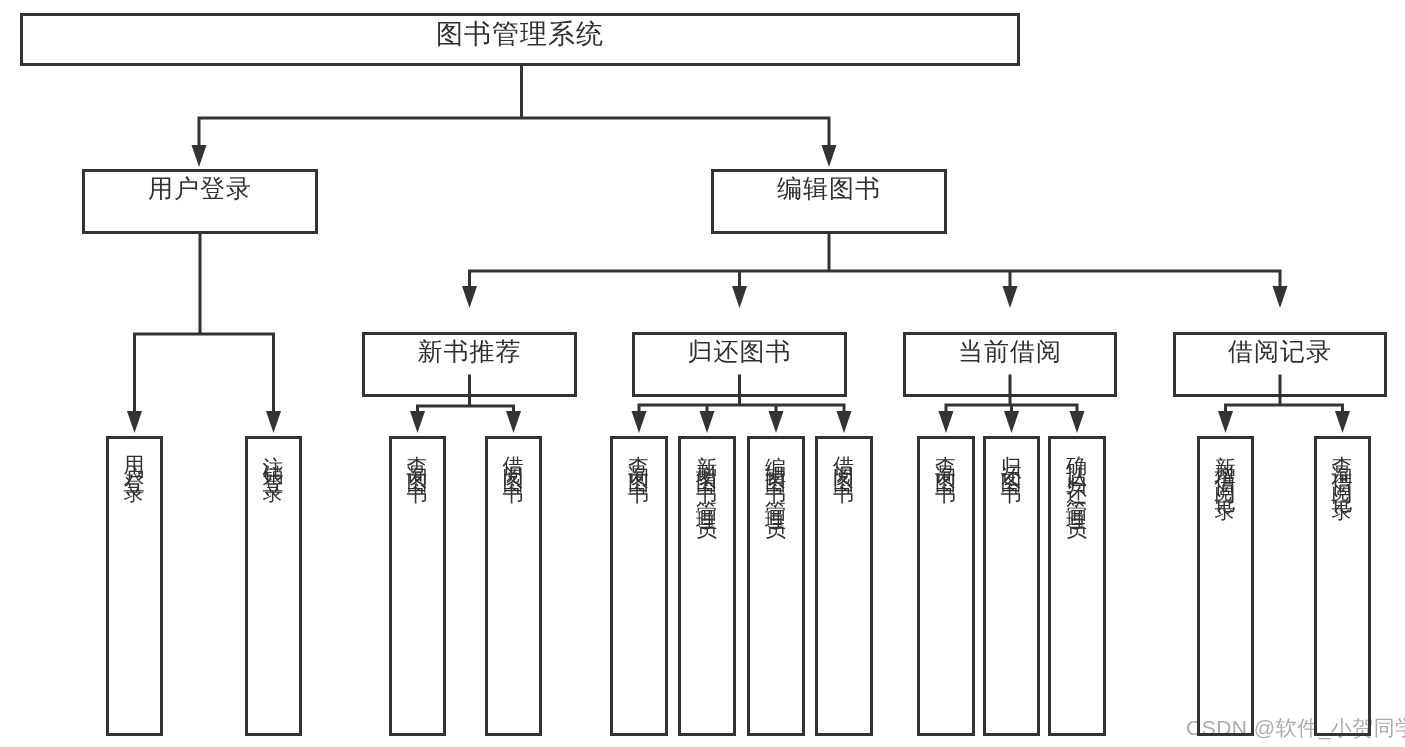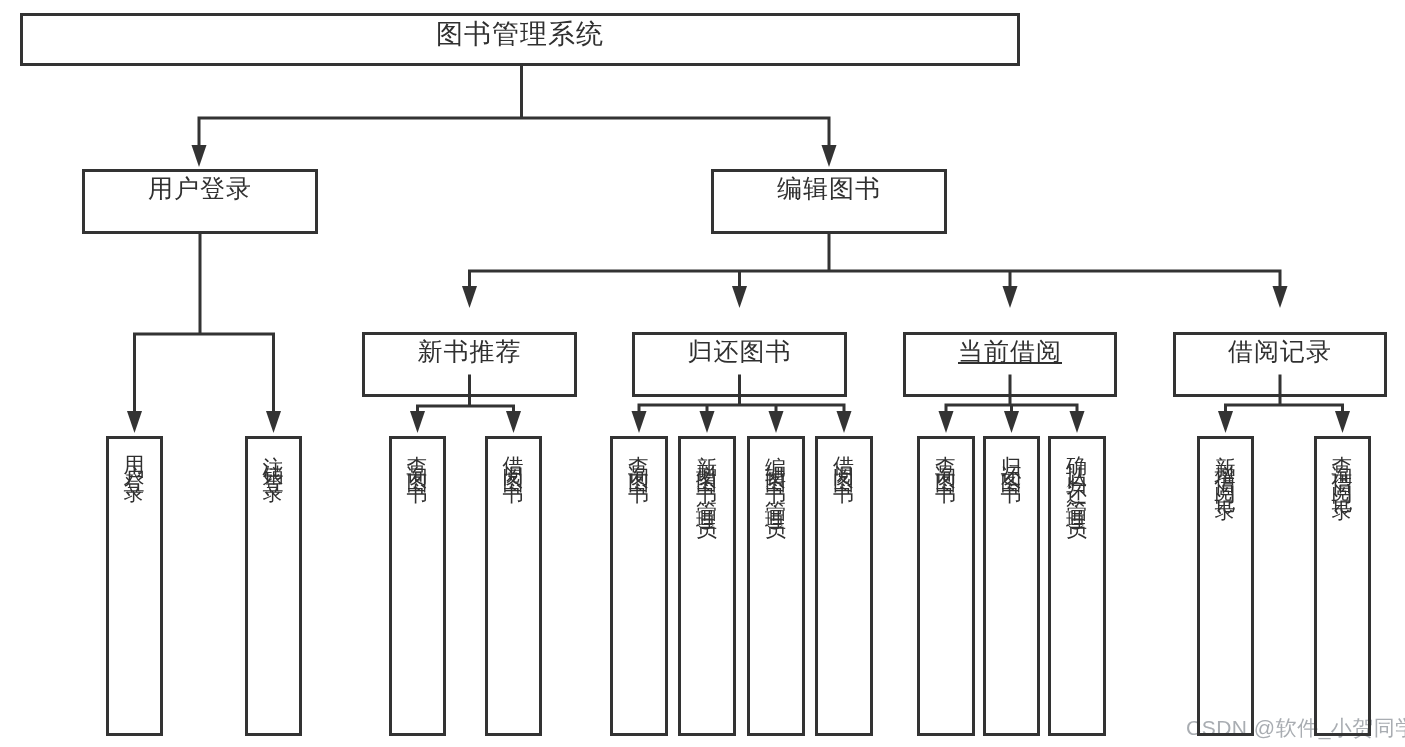--- a/index.html
+++ b/index.html
@@ -29,21 +29,21 @@
     z-index:3;
   }
   .root-box{left:20px;top:13px;width:1000px;height:53px;font-size:27px;letter-spacing:1px;}
   .mid{height:65px;font-size:25px;letter-spacing:1px;}
   .l2{top:169px;width:236px;}
   .l2a{left:82px;}
   .l2b{left:711px;}
   .l3{top:302px;margin-top:30px;}
   .l3a{left:362px;width:215px;}
   .l3b{left:632px;width:215px;}
-  .l3c{left:903px;width:214px;text-decoration:underline;}
+  .l3c{left:903px;width:214px;}
   .l3d{left:1173px;width:214px;}
   .leaf{top:436px;height:300px;width:58px;}
   .vtext{
     writing-mode:vertical-rl;
     text-orientation:mixed;
     font-size:21px;
     line-height:1.1;
     letter-spacing:9px;
     white-space:nowrap;
   }

